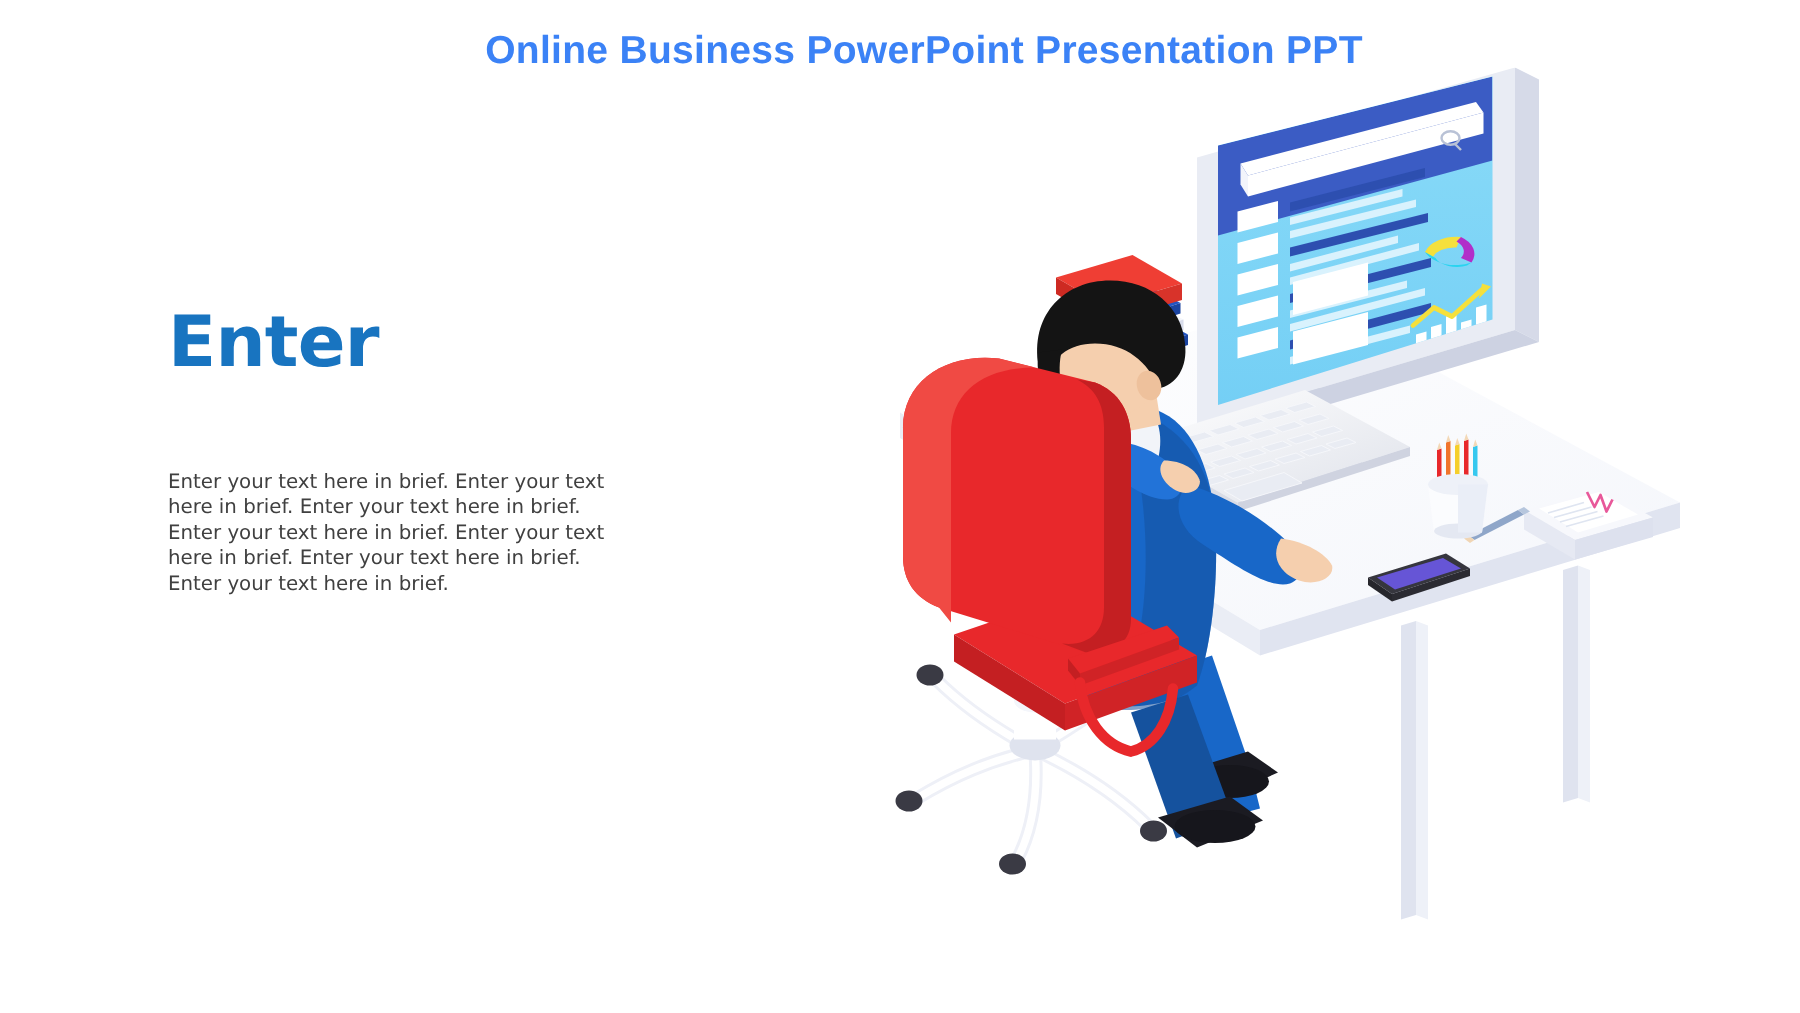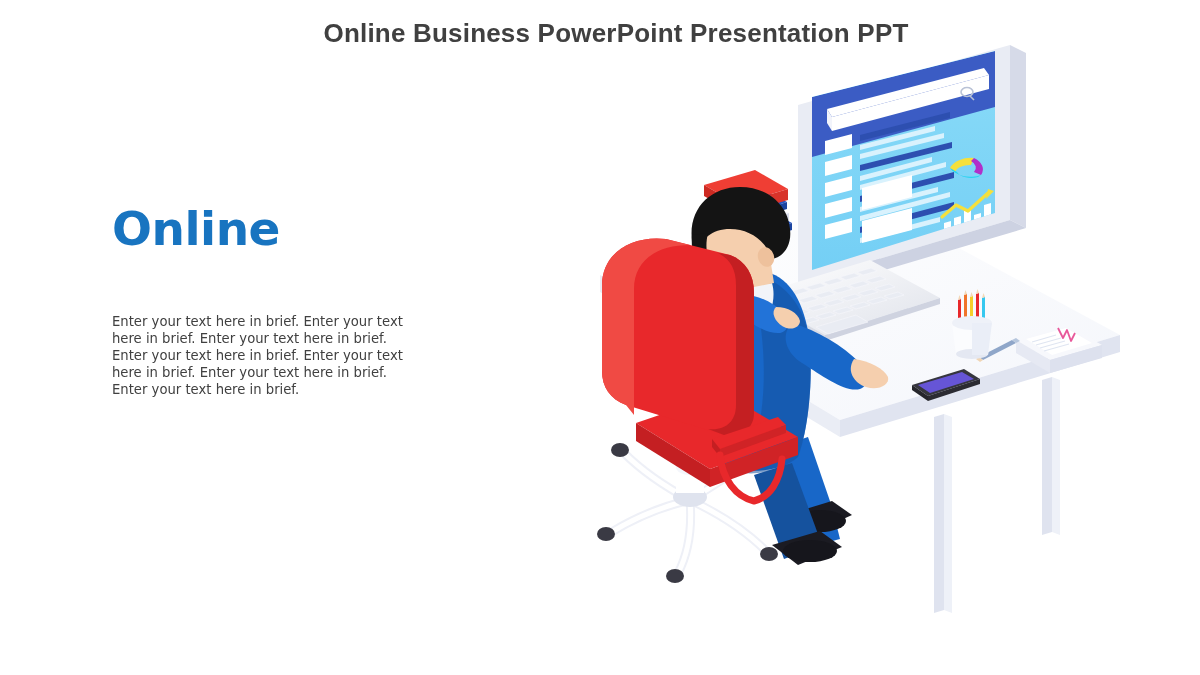--- a/index.html
+++ b/index.html
@@ -18,21 +18,21 @@
 
   
   .slide-title{
     position:absolute;
     left:0;right:0;top:18px;
     text-align:center;
     font-family:"Liberation Sans", sans-serif;
     font-weight:bold;
     font-size:26px;
     letter-spacing:.2px;
-    color:#404040;
+    color:#3b82f6;
     white-space:nowrap;
     padding-left:32px;
   }
 
   
   .left-col{
     position:absolute;
     left:112px;top:205px;
     width:310px;
   }
@@ -64,21 +64,21 @@
   .illustration svg{display:block;width:600px;height:600px;}
 </style>
 </head>
 <body>
 
 <div class="slide">
 
   <div class="slide-title">Online Business PowerPoint Presentation PPT</div>
 
   <div class="left-col">
-    <h1 class="topic-heading">Online</h1>
+    <h1 class="topic-heading">Enter</h1>
     <p class="body-copy">Enter your text here in brief. Enter your text here in brief. Enter your text here in brief. Enter your text here in brief. Enter your text here in brief. Enter your text here in brief. Enter your text here in brief.</p>
   </div>
 
   <div class="illustration">
     <svg viewBox="0 0 600 600" xmlns="http://www.w3.org/2000/svg">
       <defs>
         <linearGradient id="gDeskTop" x1="0" y1="0" x2="1" y2="1">
           <stop offset="0" stop-color="#ffffff"></stop>
             <stop offset="1" stop-color="#f4f6fb"></stop>
         </linearGradient>

